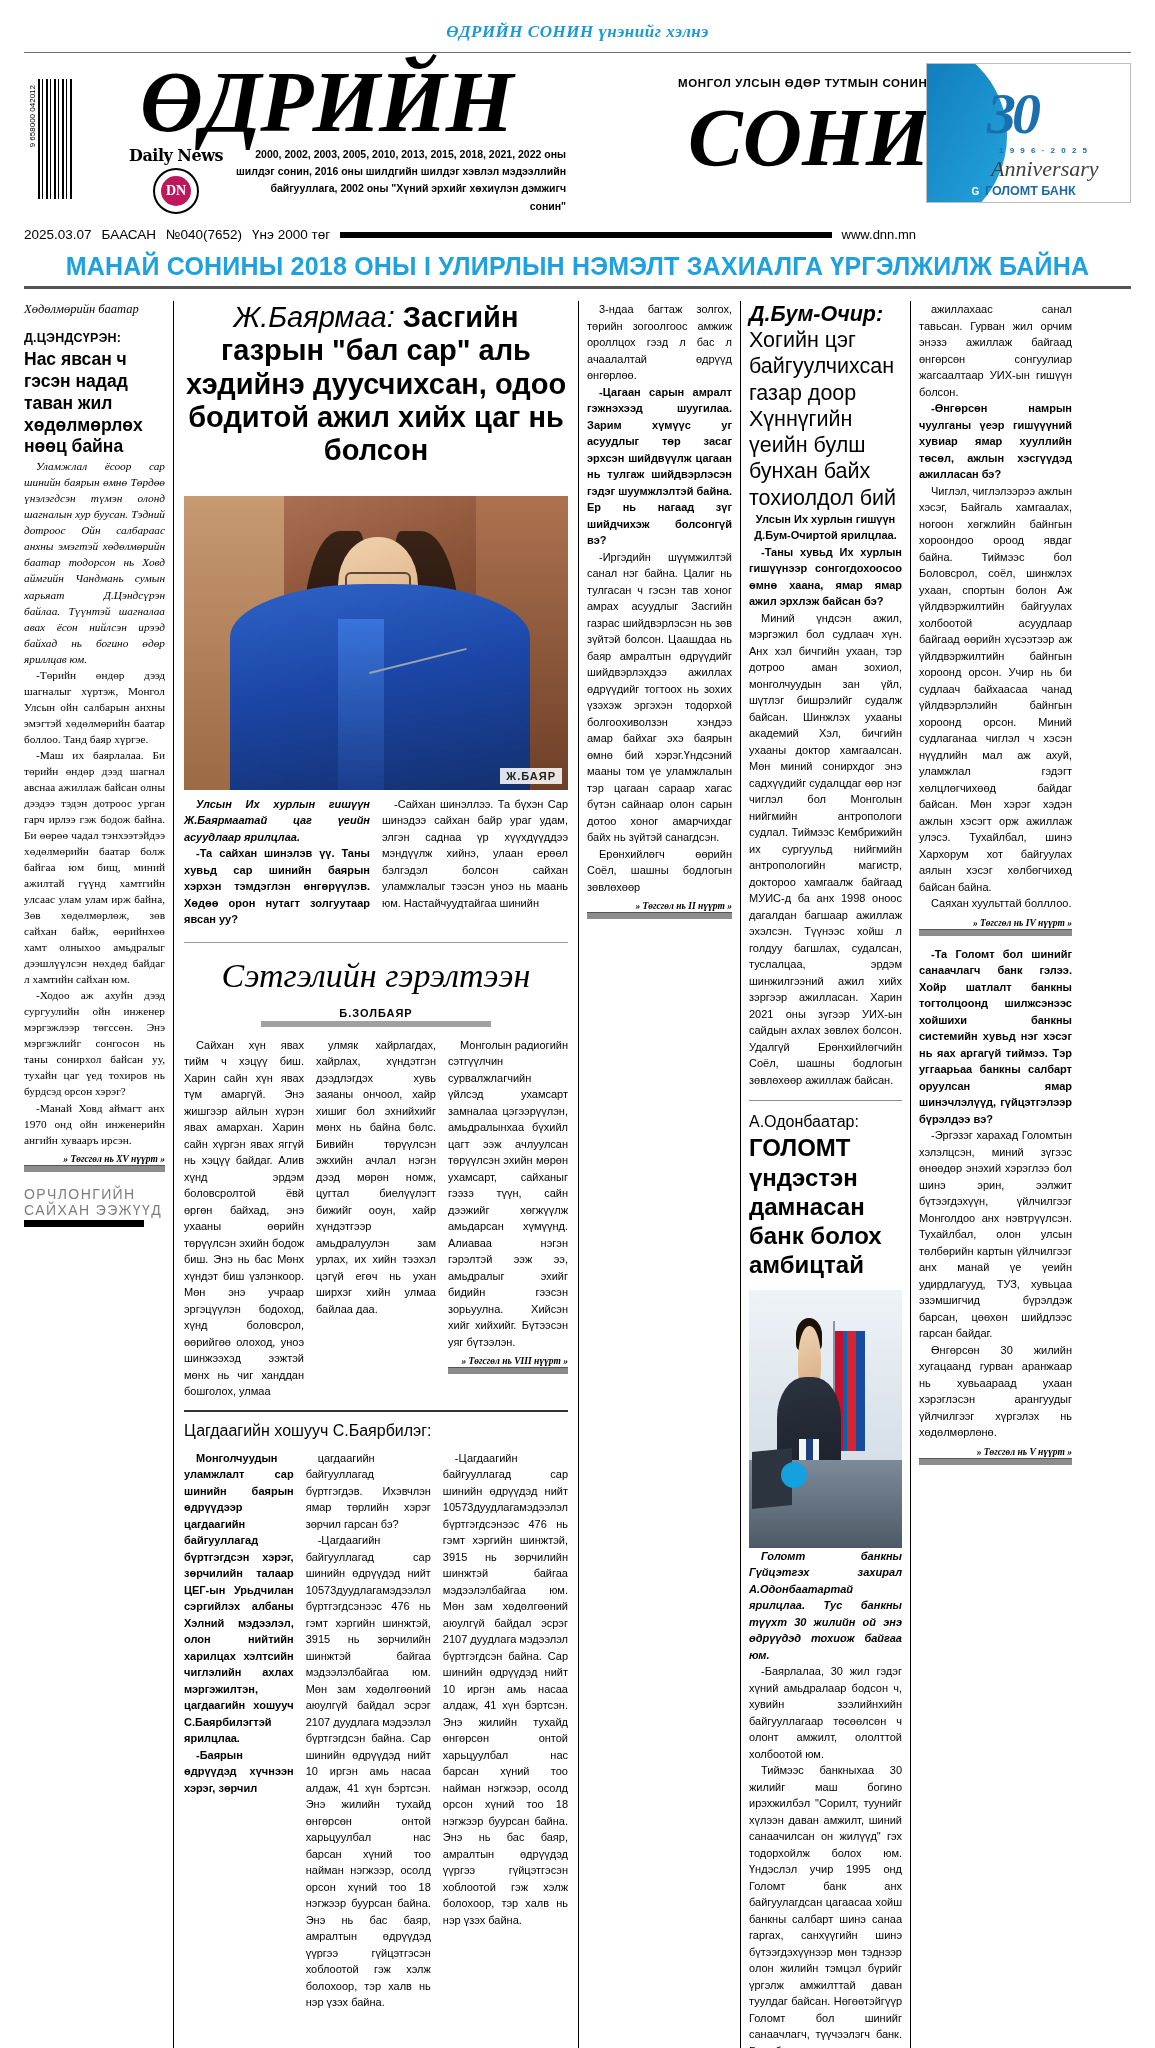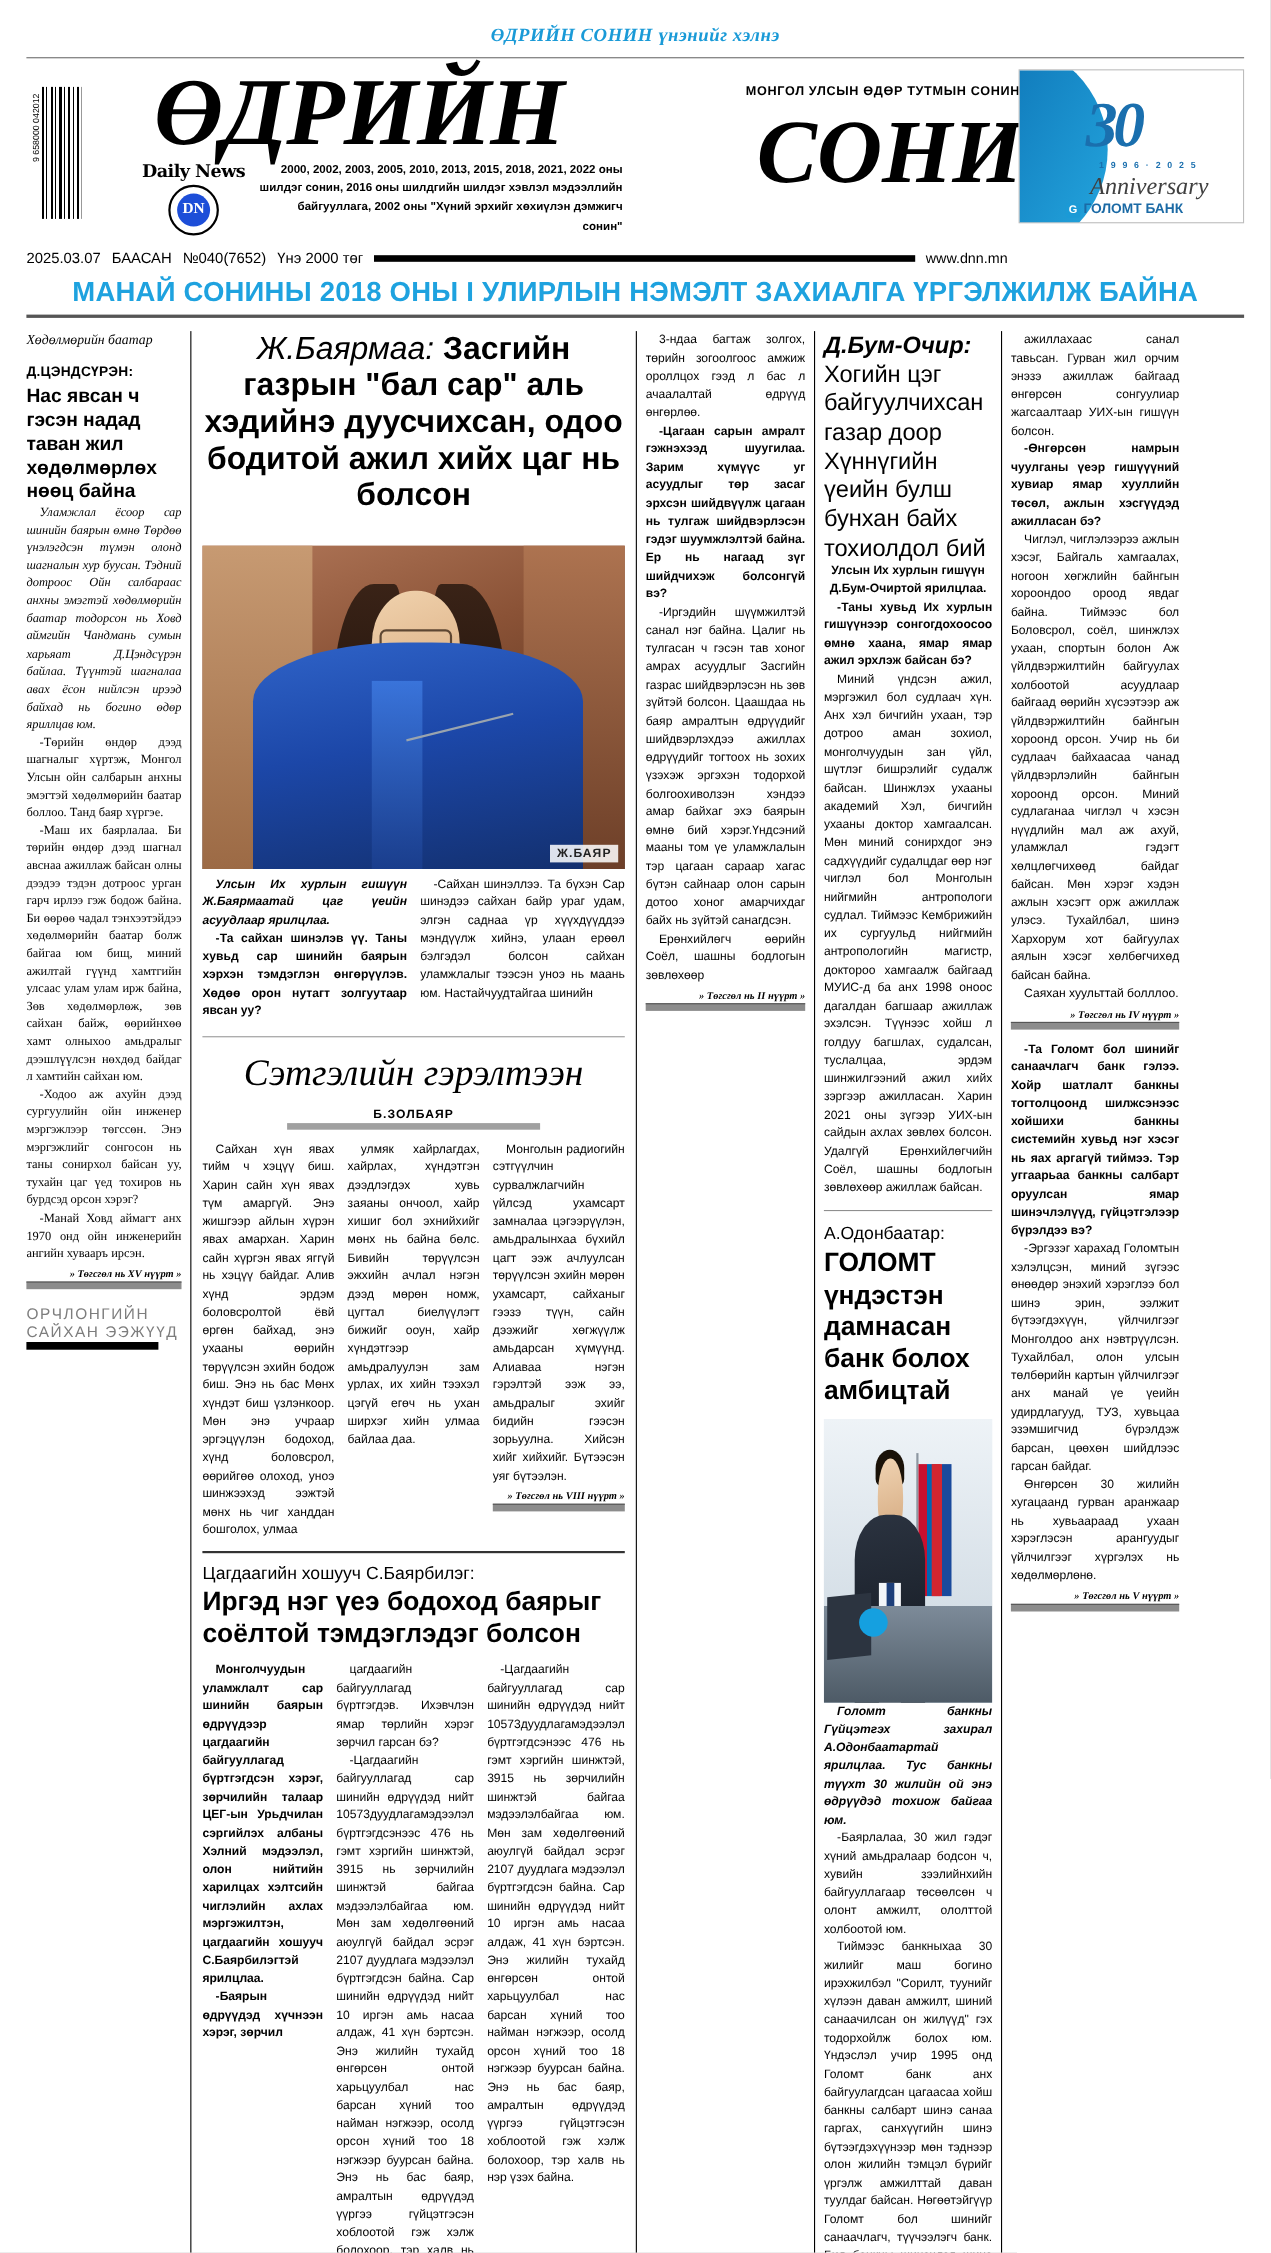--- a/index.html
+++ b/index.html
@@ -28,21 +28,21 @@
     transform:rotate(180deg); font-size:8px; letter-spacing:0px; }
 
   .m-left { width:590px; position:relative; }
   .wordmark1 { font-family:"Liberation Serif", serif; font-style:italic; font-weight:bold;
      font-size:87px; line-height:.95; letter-spacing:-1px; margin-left:56px; }
   .m-credits { display:flex; align-items:flex-start; margin-top:2px; margin-left:32px; }
   .dn-logo { width:120px; flex:0 0 120px; text-align:center; }
   .dn-logo .dnw { font-family:"DejaVu Serif", serif; font-weight:bold; font-size:16px; letter-spacing:-.5px;}
   .dn-seal { width:46px; height:46px; border-radius:50%; border:2px solid #000; margin:3px auto 0;
      display:flex; align-items:center; justify-content:center; position:relative; }
-  .dn-seal .inner-c { width:30px;height:30px;border-radius:50%;background:#1d4ed8;color:#fff;
+  .dn-seal .inner-c { width:30px;height:30px;border-radius:50%;background:#be185d;color:#fff;
      font-family:"Liberation Serif",serif; font-weight:bold; font-size:14px; display:flex;
      align-items:center; justify-content:center; }
   .awards { font-size:10.5px; line-height:1.65; text-align:right; width:330px; font-weight:bold; }
 
   .m-right { flex:1; position:relative; }
   .kicker { font-size:11.5px; font-weight:bold; letter-spacing:.6px; margin:16px 0 0 4px; }
   .wordmark2 { font-family:"Liberation Serif", serif; font-style:italic; font-weight:bold;
      font-size:82px; line-height:.95; margin:10px 0 0 14px; }
 
   
@@ -300,21 +300,20 @@
           <p class="sans">Монголын радиогийн сэтгүүлчин сурвалжлагчийн үйлсэд ухамсарт замналаа цэгээрүүлэн, амьдралынхаа бүхийл цагт ээж ачлуулсан төрүүлсэн эхийн мөрөн ухамсарт, сайханыг гээзэ түүн, сайн дээжийг хөгжүүлж амьдарсан хүмүүнд. Алиаваа нэгэн гэрэлтэй ээж ээ, амьдралыг эхийг бидийн гээсэн зорьуулна. Хийсэн хийг хийхийг. Бүтээсэн уяг бүтээлэн.</p>
           <div class="jumpwrap">
             <span class="lbl">» Төгсгөл нь VIII нүүрт »</span>
           </div>
           <div class="jumpbar"></div>
         </div>
       </div>
 
       <div class="hrule2"></div>
       <div class="bigsub">Цагдаагийн хошууч С.Баярбилэг:</div>
-      <div class="bigsub2">Иргэд нэг үеэ бодоход баярыг соёлтой тэмдэглэдэг болсон</div>
       <div class="capcols" style="margin-top:10px">
         <div>
           <p class="sans sansb">Монголчуудын уламжлалт сар шинийн баярын өдрүүдээр цагдаагийн байгууллагад бүртгэгдсэн хэрэг, зөрчилийн талаар ЦЕГ-ын Урьдчилан сэргийлэх албаны Хэлний мэдээлэл, олон нийтийн харилцах хэлтсийн чиглэлийн ахлах мэргэжилтэн, цагдаагийн хошууч С.Баярбилэгтэй ярилцлаа.</p>
           <p class="sans sansb">-Баярын өдрүүдэд хүчнээн хэрэг, зөрчил</p>
         </div>
         <div>
           <p class="sans">цагдаагийн байгууллагад бүртгэгдэв. Ихэвчлэн ямар төрлийн хэрэг зөрчил гарсан бэ?</p>
           <p class="sans">-Цагдаагийн байгууллагад сар шинийн өдрүүдэд нийт 10573дуудлагамэдээлэл бүртгэгдсэнээс 476 нь гэмт хэргийн шинжтэй, 3915 нь зөрчилийн шинжтэй байгаа мэдээлэлбайгаа юм. Мөн зам хөдөлгөөний аюулгүй байдал эсрэг 2107 дуудлага мэдээлэл бүртгэгдсэн байна. Сар шинийн өдрүүдэд нийт 10 иргэн амь насаа алдаж, 41 хүн бэртсэн. Энэ жилийн тухайд өнгөрсөн онтой харьцуулбал нас барсан хүний тоо найман нэгжээр, осолд орсон хүний тоо 18 нэгжээр буурсан байна. Энэ нь бас баяр, амралтын өдрүүдэд үүргээ гүйцэтгэсэн хоблоотой гэж хэлж болохоор, тэр халв нь нэр үзэх байна.</p>
         </div>
         <div>

